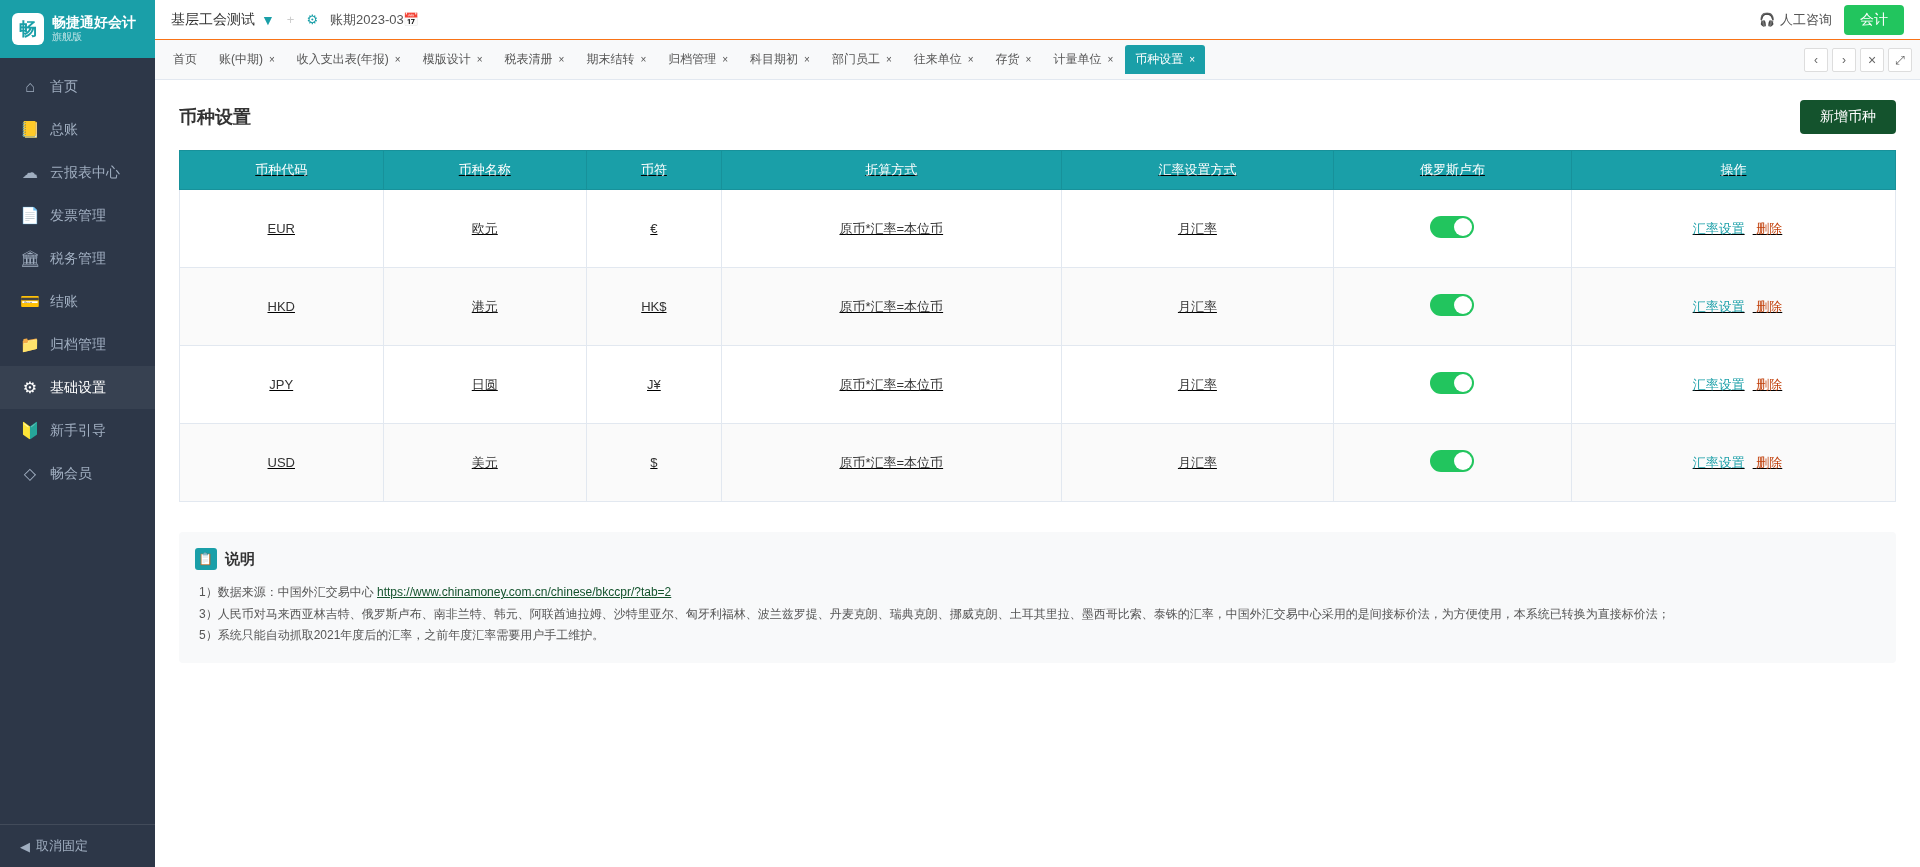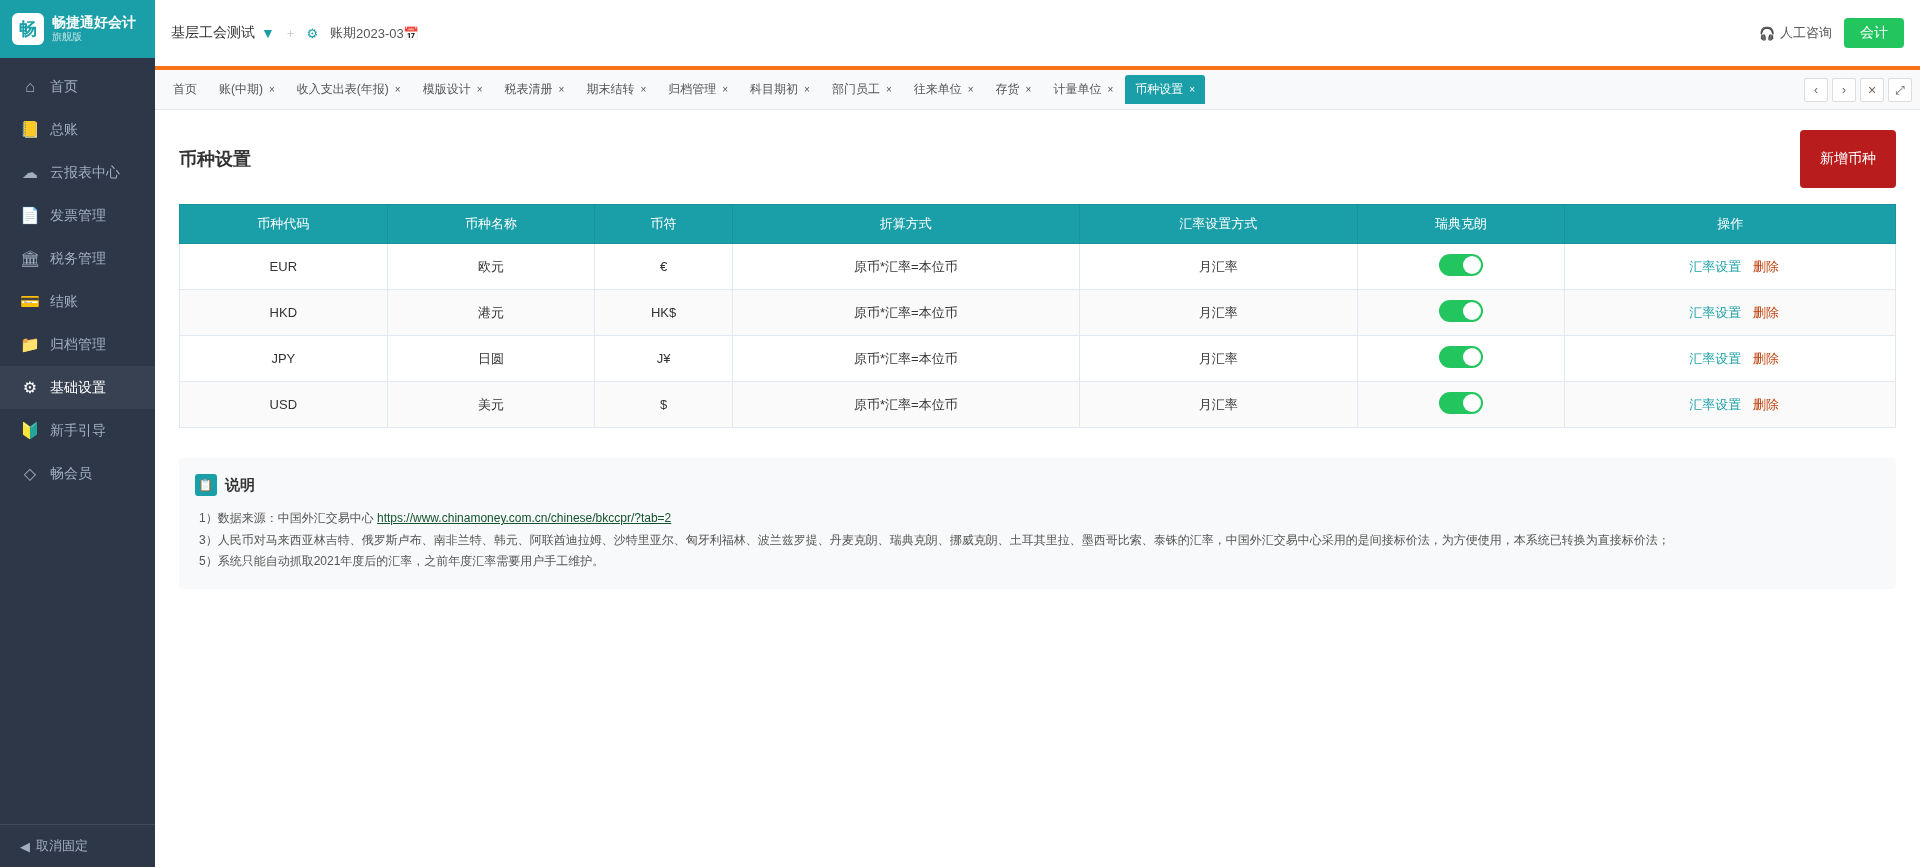--- a/index.html
+++ b/index.html
@@ -50,25 +50,25 @@
       border-top: 1px solid rgba(255,255,255,0.1);
       font-size: 13px;
     }
 
     
     .main { flex: 1; display: flex; flex-direction: column; height: 867px; overflow: hidden; }
 
     
     .topbar {
       background: white;
-      height: 70px;
+      height: 40px;
       display: flex;
       align-items: center;
       padding: 16px 16px;
-      border-bottom: 4px solid #f97316;
+      border-bottom: 1px solid #f97316;
       gap: 12px;
       flex-shrink: 0;
     }
     .topbar-company {
       display: flex; align-items: center; gap: 6px;
       font-size: 14px; color: #333;
     }
     .topbar-company-dropdown { color: #1a9fa8; cursor: pointer; }
     .topbar-divider { color: #ccc; }
     .topbar-period {
@@ -155,46 +155,47 @@
       padding: 20px 24px;
     }
     .page-header {
       display: flex; align-items: center; justify-content: space-between;
       margin-bottom: 16px;
     }
     .page-title {
       font-size: 18px; font-weight: bold; color: #333;
     }
     .new-btn {
-      background: #b91c1c;
+      background: #14532d;
       color: white;
       border: none;
-      padding: 20px 20px;
+      padding: 8px 20px;
       border-radius: 4px;
       font-size: 14px;
       cursor: pointer;
     }
 
     
     .data-table {
       width: 100%;
       border-collapse: collapse;
       margin-bottom: 30px;
+      text-decoration: underline;
     }
     .data-table th {
       background: #1a9fa8;
       color: white;
       padding: 10px 12px;
       text-align: center;
       font-weight: normal;
       font-size: 13px;
       border: 1px solid #17919a;
     }
     .data-table td {
-      padding: 10px 12px;
+      padding: 26px 12px;
       text-align: center;
       font-size: 13px;
       color: #333;
       border: 1px solid #e2e8f0;
     }
     .data-table tr:nth-child(even) td { background: #fafafa; }
 
     .toggle {
       display: inline-block;
       width: 44px; height: 22px;
@@ -405,21 +406,21 @@
     </div>
 
     <table class="data-table">
       <thead>
         <tr>
           <th>币种代码</th>
           <th>币种名称</th>
           <th>币符</th>
           <th>折算方式</th>
           <th>汇率设置方式</th>
-          <th>瑞典克朗</th>
+          <th>俄罗斯卢布</th>
           <th>操作</th>
         </tr>
       </thead>
       <tbody id="table-body">
       <tr>
     <td>EUR</td>
     <td>欧元</td>
     <td>€</td>
     <td>原币*汇率=本位币</td>
     <td>月汇率</td>

